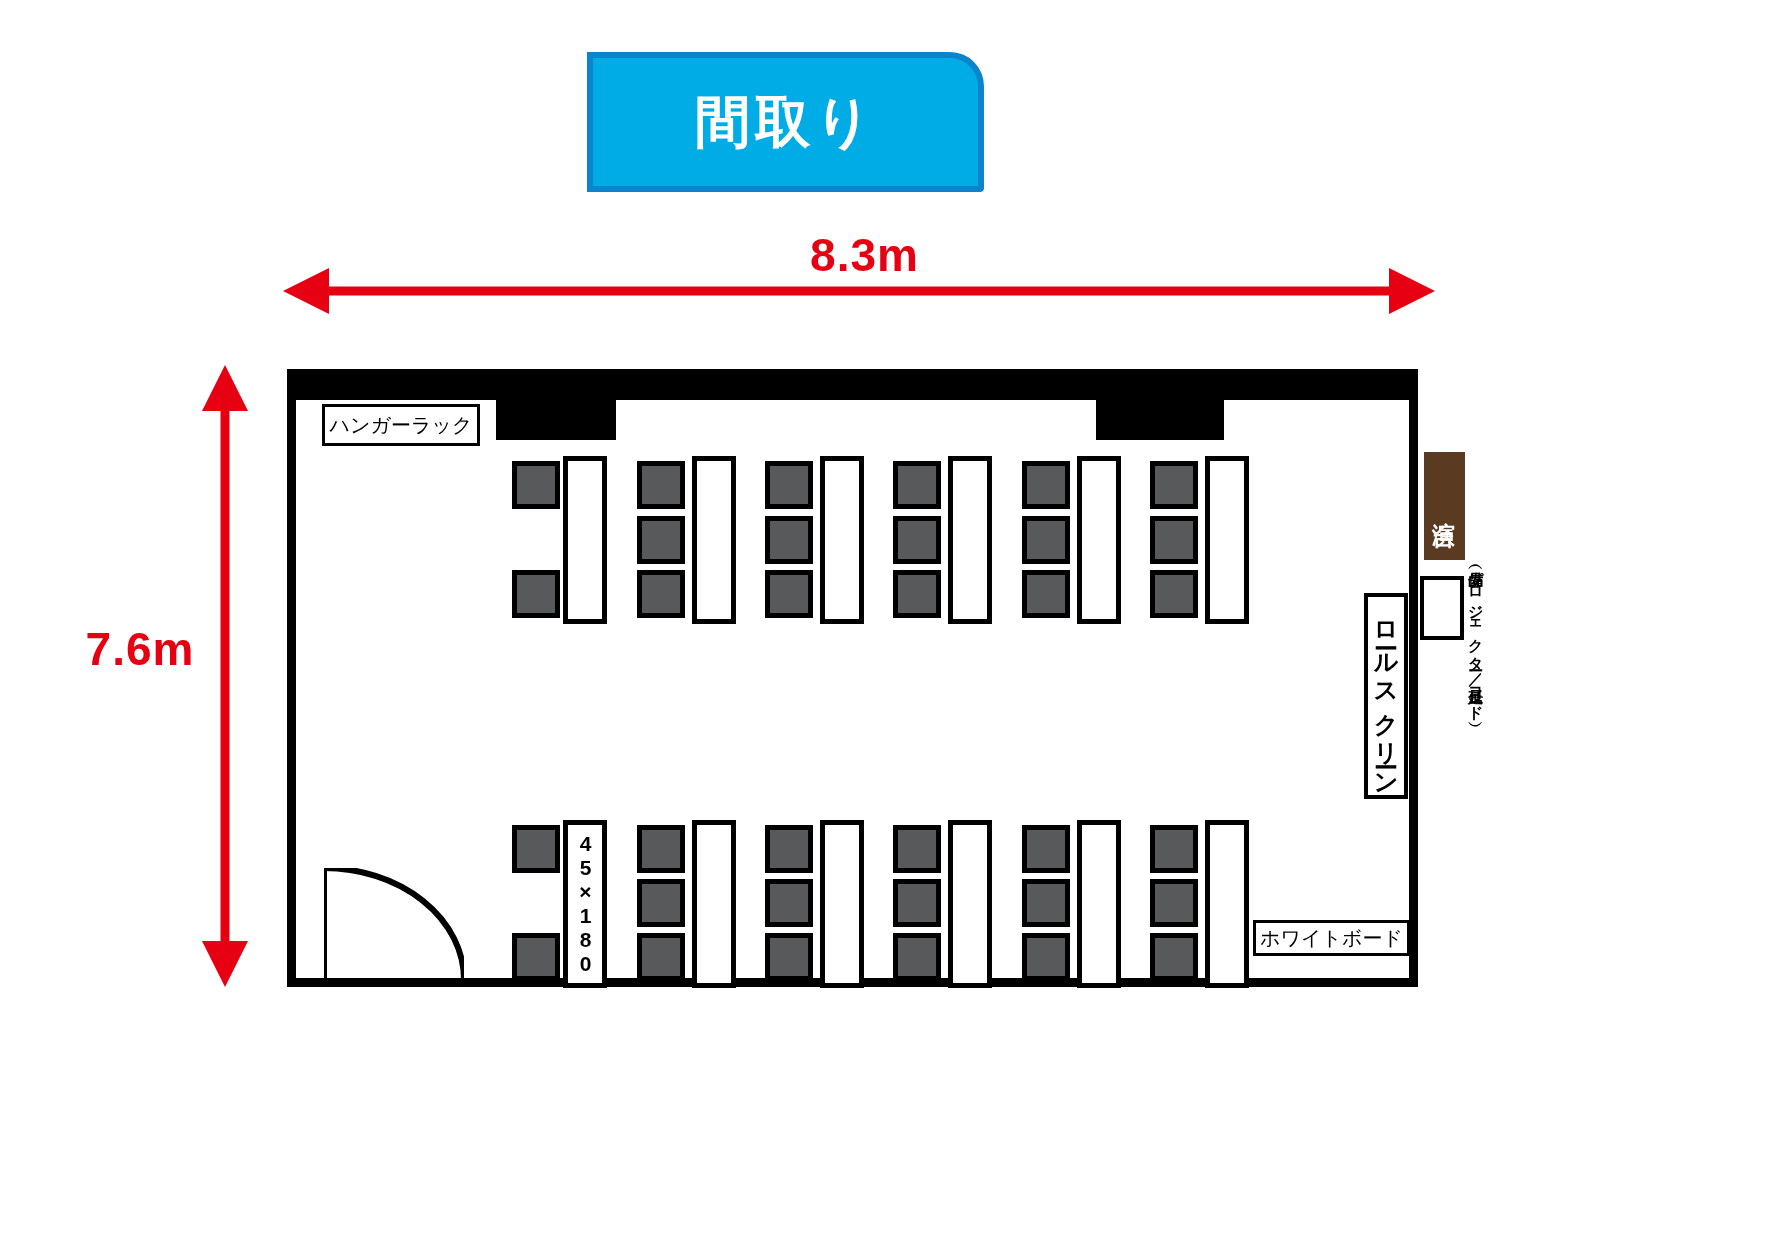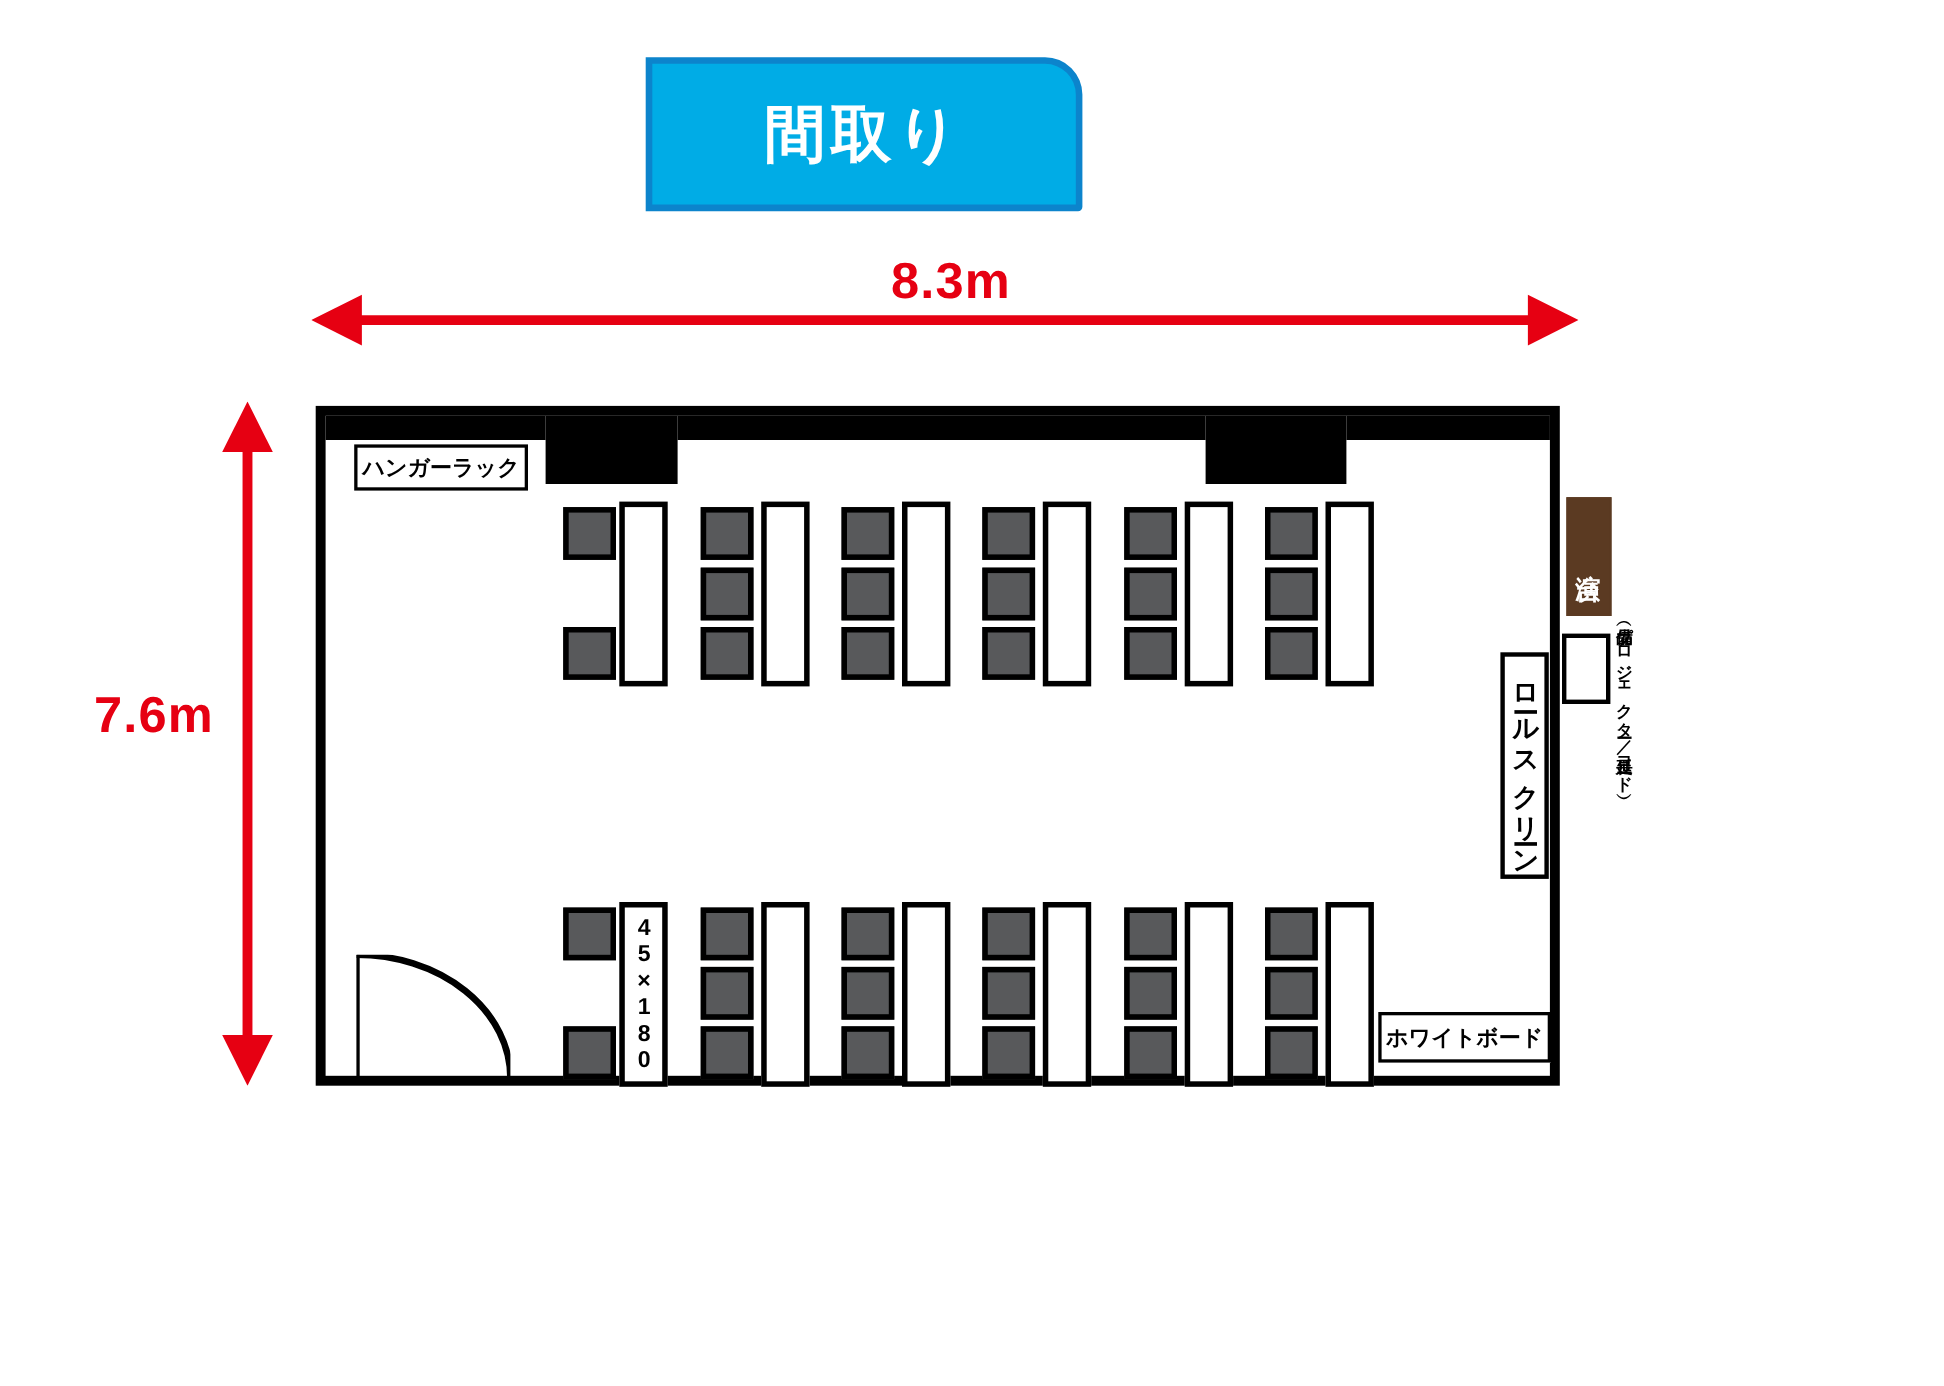--- a/index.html
+++ b/index.html
@@ -26,21 +26,21 @@
   #dim-h-arrow{position:absolute;left:196px;top:365px;width:58px;height:622px;}
 
   
   #room{position:absolute;left:287px;top:369px;width:1131px;height:618px;
     border:9px solid #000;box-sizing:border-box;background:#fff;}
 
   .blackbar{position:absolute;background:#000;}
 
   
   .lbox{position:absolute;background:#fff;border:3px solid #000;box-sizing:border-box;
-    display:flex;align-items:center;justify-content:center;font-size:20px;font-weight:bold;
+    display:flex;align-items:center;justify-content:center;font-size:20px;font-weight:normal;
     color:#000;letter-spacing:0px;}
 
   
   .desk{position:absolute;background:#fff;border:5px solid #000;box-sizing:border-box;}
   .desk.vt{display:flex;align-items:center;justify-content:center;}
   .desk .vtxt{writing-mode:vertical-rl;text-orientation:upright;font-size:21px;font-weight:600;
     letter-spacing:1px;color:#000;}
 
   
   .chair{position:absolute;background:#58595b;border:5px solid #000;box-sizing:border-box;}
@@ -168,21 +168,21 @@
   <div class="chair" style="left:726px;top:447px;width:48px;height:48px;"></div>
   <div class="chair" style="left:726px;top:501px;width:48px;height:48px;"></div>
   <div class="chair" style="left:726px;top:555px;width:48px;height:48px;"></div>
   <div class="desk" style="left:781px;top:442px;width:44px;height:168px;"></div>
 
   <div class="chair" style="left:854px;top:447px;width:48px;height:48px;"></div>
   <div class="chair" style="left:854px;top:501px;width:48px;height:48px;"></div>
   <div class="chair" style="left:854px;top:555px;width:48px;height:48px;"></div>
   <div class="desk" style="left:909px;top:442px;width:44px;height:168px;"></div>
 
-  <div class="lbox" style="left:957px;top:542px;width:157px;height:46px;">
+  <div class="lbox" style="left:957px;top:542px;width:157px;height:36px;">
     <span>ホワイトボード</span>
   </div>
 
   <svg id="door-swing" style="left:28px;top:490px;width:140px;height:112px;" viewBox="0 0 140 112">
     <path d="M0,0 L0,112" stroke="#000" stroke-width="6" fill="none"></path>
     <path d="M0,0 A140,112 0 0 1 140,112" stroke="#000" stroke-width="6" fill="none"></path>
     <path d="M138,112 L138,112" stroke="#000" stroke-width="6"></path>
   </svg>
 
 </div>

